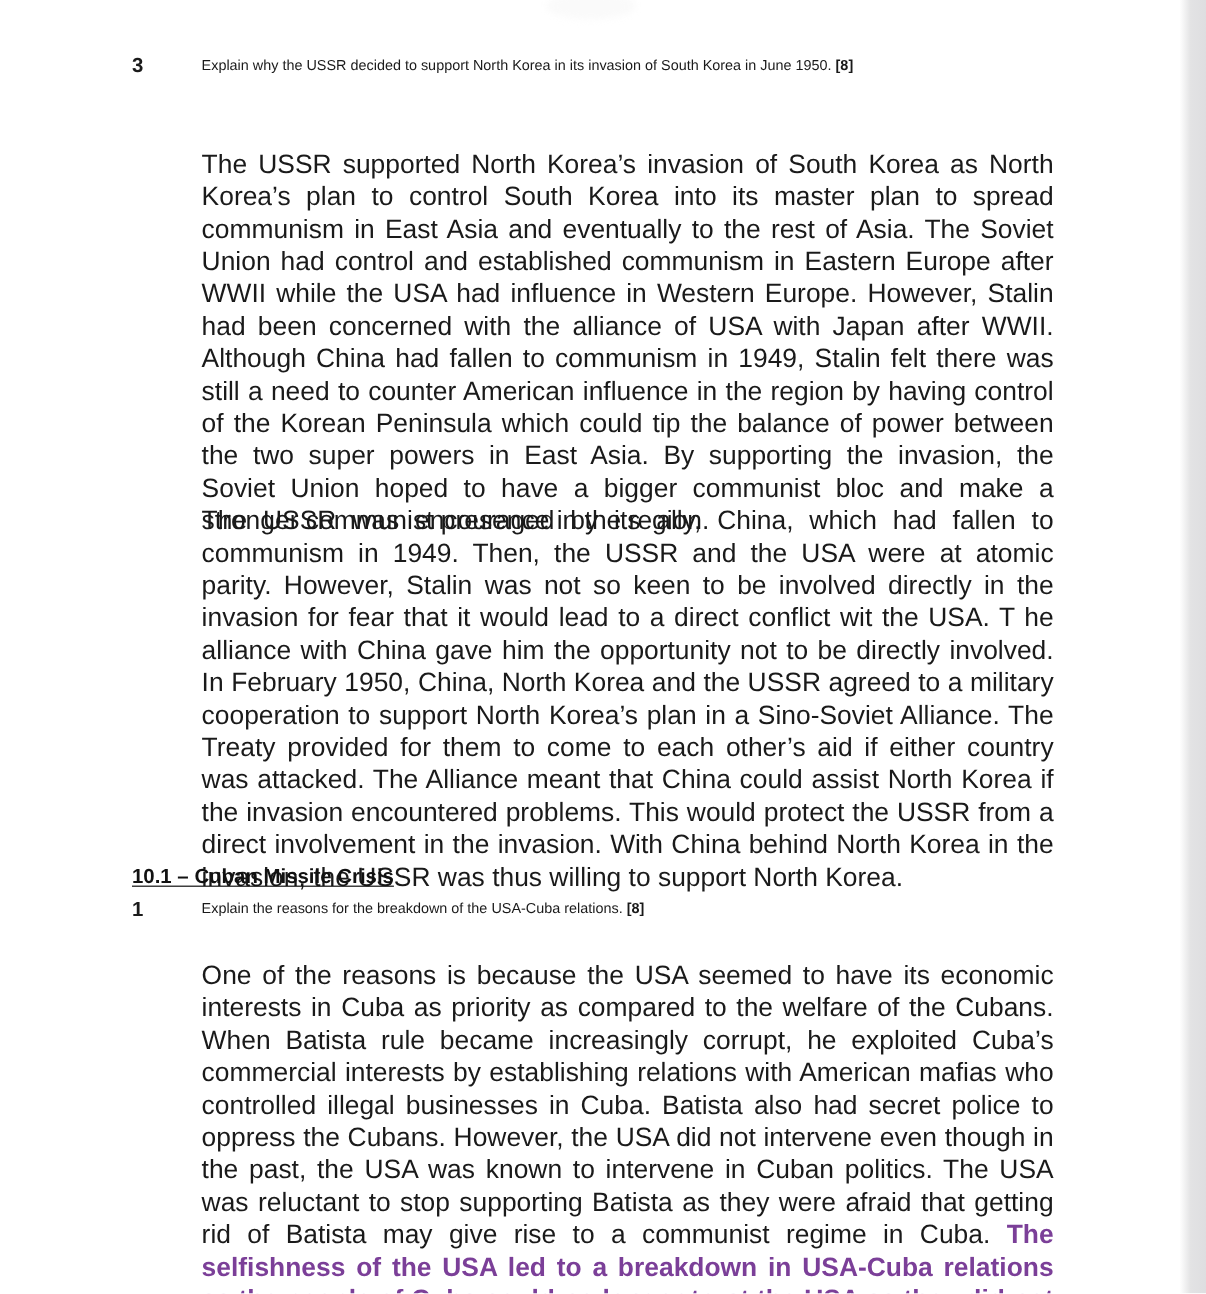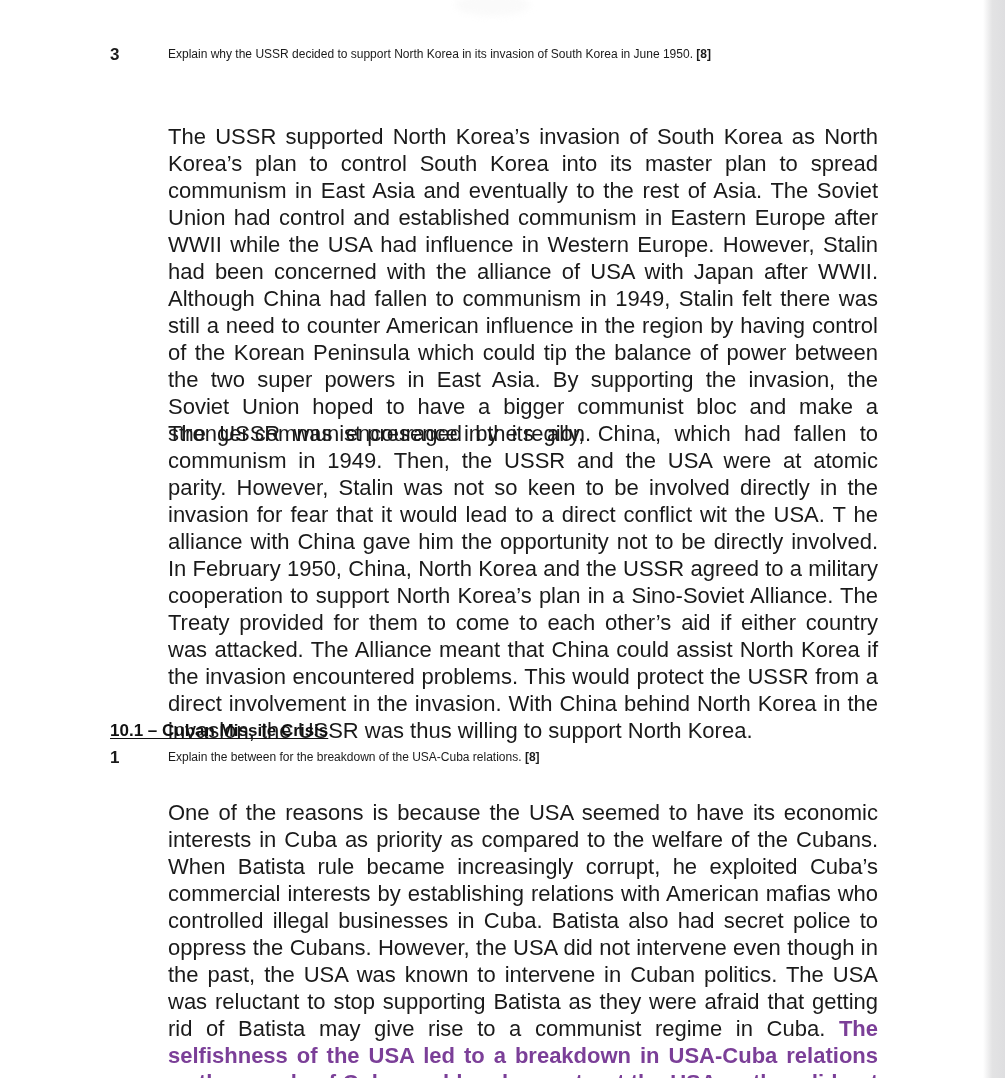--- a/index.html
+++ b/index.html
@@ -130,19 +130,19 @@
     </div>
 
     <div class="para" style="top:123px;">The USSR supported North Korea’s invasion of South Korea as North Korea’s plan to control South Korea into its master plan to spread communism in East Asia and eventually to the rest of Asia. The Soviet Union had control and established communism in Eastern Europe after WWII while the USA had influence in Western Europe. However, Stalin had been concerned with the alliance of USA with Japan after WWII. Although China had fallen to communism in 1949, Stalin felt there was still a need to counter American influence in the region by having control of the Korean Peninsula which could tip the balance of power between the two super powers in East Asia. By supporting the invasion, the Soviet Union hoped to have a bigger communist bloc and make a stronger communist presence in the region.</div>
 
     <div class="para" style="top:420px;">The USSR was encouraged by its ally, China, which had fallen to communism in 1949. Then, the USSR and the USA were at atomic parity. However, Stalin was not so keen to be involved directly in the invasion for fear that it would lead to a direct conflict wit the USA. T he alliance with China gave him the opportunity not to be directly involved. In February 1950, China, North Korea and the USSR agreed to a military cooperation to support North Korea’s plan in a Sino-Soviet Alliance. The Treaty provided for them to come to each other’s aid if either country was attacked. The Alliance meant that China could assist North Korea if the invasion encountered problems. This would protect the USSR from a direct involvement in the invasion. With China behind North Korea in the invasion, the USSR was thus willing to support North Korea.</div>
 
     <div class="section-heading" style="top:717px;"><span>10.1 – Cuban Missile Crisis</span></div>
 
     <div class="q-row" style="top:744px;">
       <div class="q-num">1</div>
-      <div class="q-text"><span>Explain the between for the breakdown of the USA-Cuba relations. </span><span class="marks">[8]</span></div>
+      <div class="q-text"><span>Explain the reasons for the breakdown of the USA-Cuba relations. </span><span class="marks">[8]</span></div>
     </div>
 
     <div class="para" style="top:799px;"><span>One of the reasons is because the USA seemed to have its economic interests in Cuba as priority as compared to the welfare of the Cubans. When Batista rule became increasingly corrupt, he exploited Cuba’s commercial interests by establishing relations with American mafias who controlled illegal businesses in Cuba. Batista also had secret police to oppress the Cubans. However, the USA did not intervene even though in the past, the USA was known to intervene in Cuban politics. The USA was reluctant to stop supporting Batista as they were afraid that getting rid of Batista may give rise to a communist regime in Cuba. </span><span class="highlight-purple">The selfishness of the USA led to a breakdown in USA-Cuba relations as the people of Cuba could no longer trust the USA as they did not want to solve the problem for the Cubans</span><span>.</span></div>
 
   </div>
 </div>
 
 </body></html>

